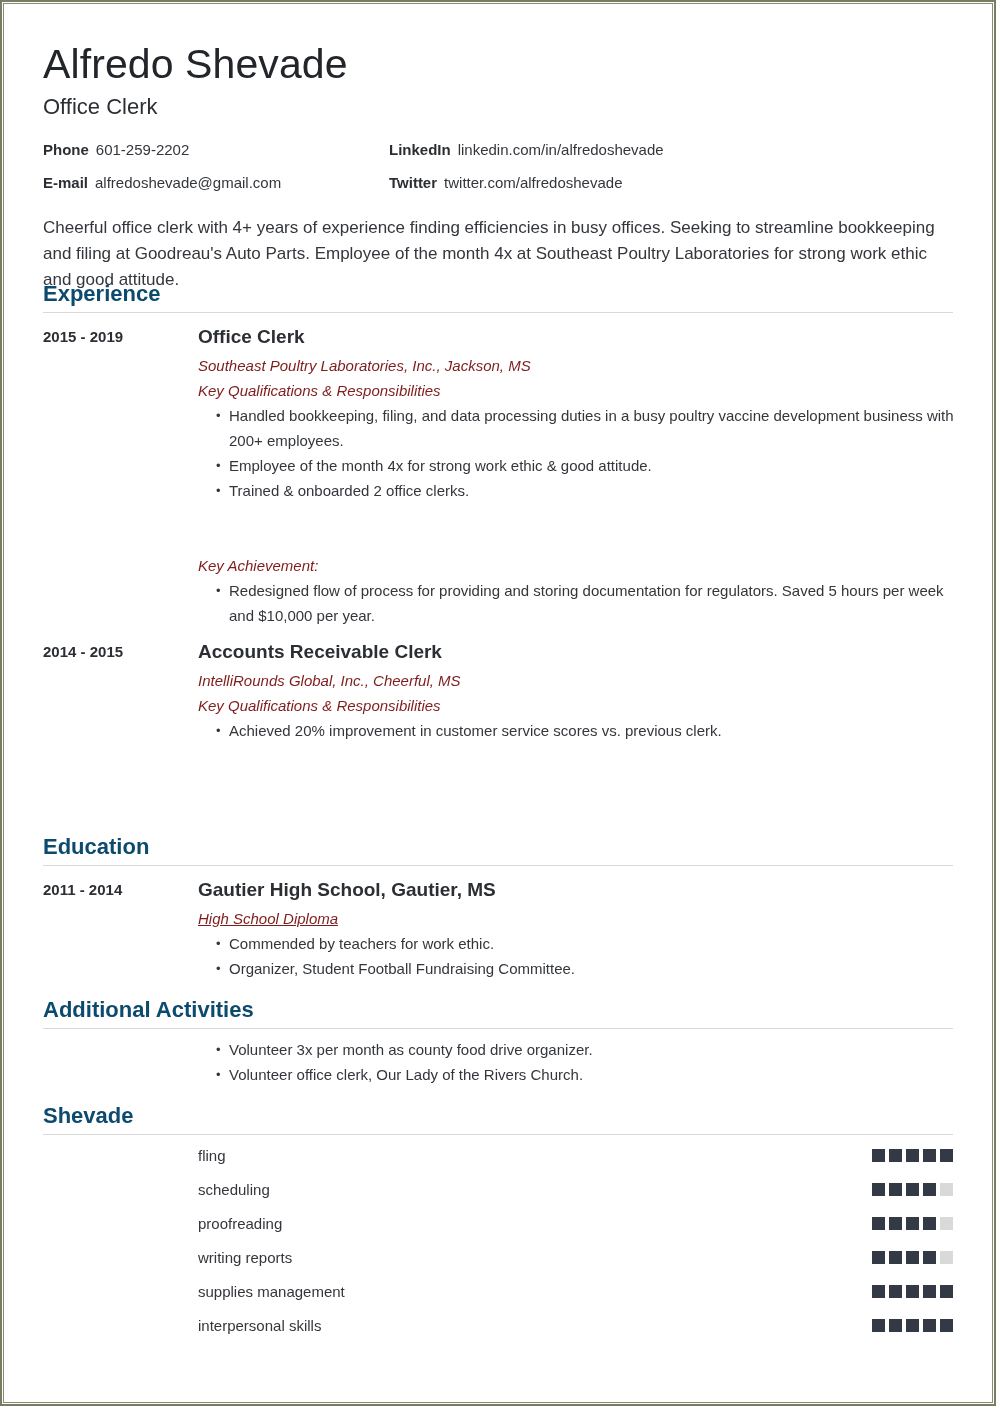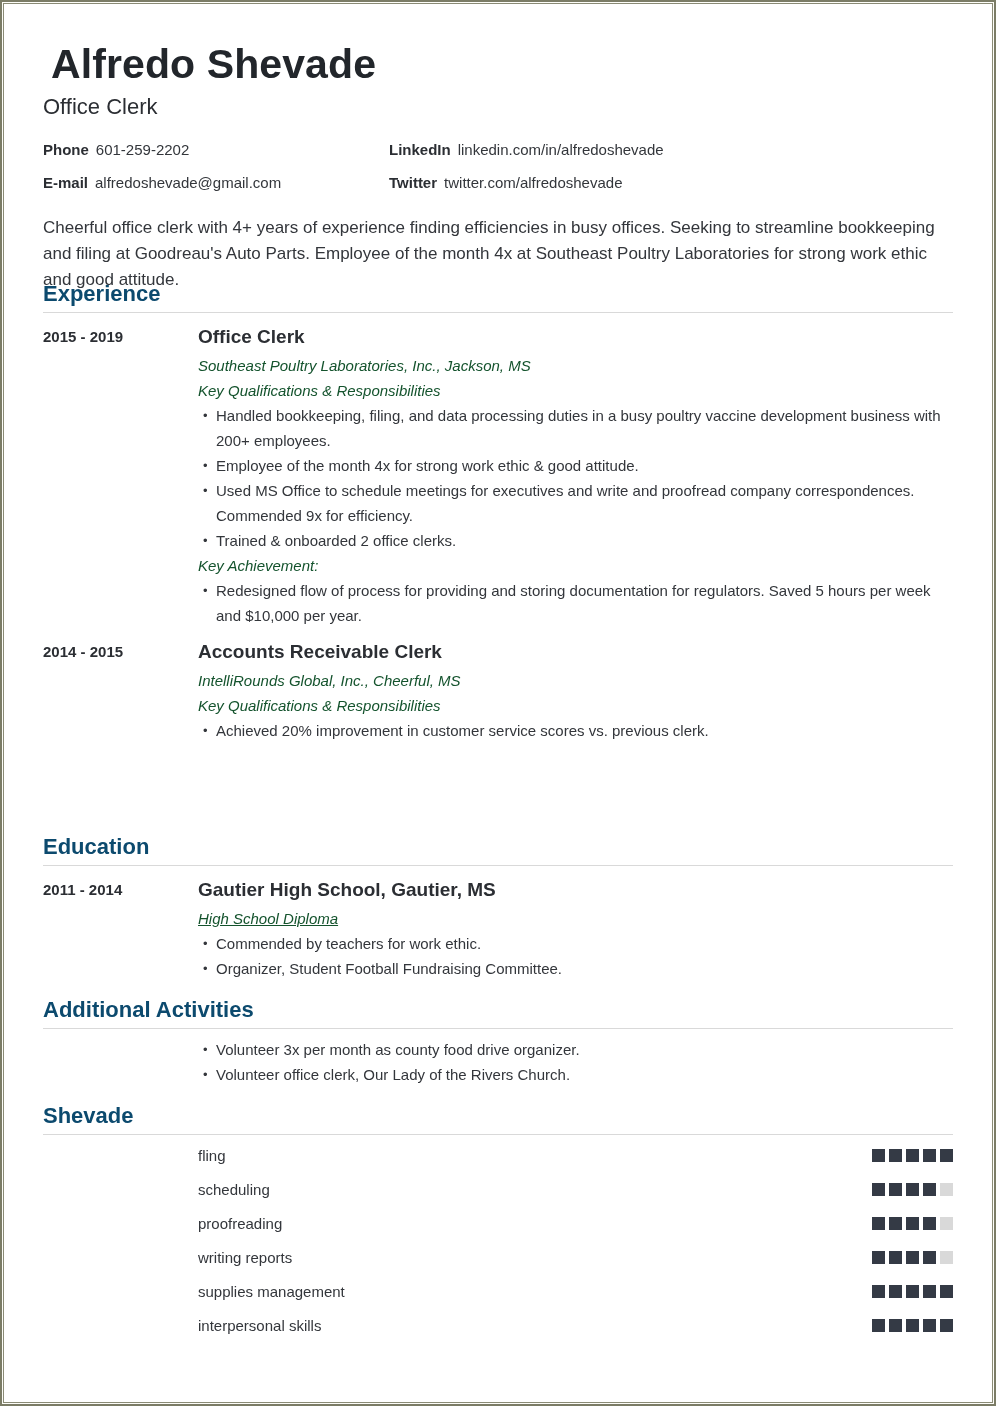--- a/index.html
+++ b/index.html
@@ -2,36 +2,36 @@
 <html><head>
   <meta charset="utf-8">
   <style>
     * { box-sizing: border-box; margin: 0; padding: 0; }
     html, body { width: 996px; height: 1406px; background: #fdfdf8; }
     body { font-family: "Liberation Sans", sans-serif; color: #2b2e33; position: relative; overflow: hidden; }
     .frame-outer { position: absolute; left: 0; top: 0; width: 996px; height: 1406px; border: 2px solid #7b7c66; }
     .frame-inner { position: absolute; left: 3px; top: 3px; width: 990px; height: 1400px; border: 1px solid #8a8b76; background: #ffffff; }
     .page { position: absolute; left: 43px; top: 0; width: 910px; }
 
-    .name { position: absolute; top: 40px; left: 8px; font-size: 41px; font-weight: bold; color: #22262b; letter-spacing: 0.1px; line-height: 48px; white-space: nowrap; }
+    .name { position: absolute; top: 40px; left: 0; font-size: 41px; font-weight: normal; color: #22262b; letter-spacing: 0.1px; line-height: 48px; white-space: nowrap; }
     .title { position: absolute; top: 93px; left: 0; font-size: 22px; color: #2b2e33; line-height: 28px; white-space: nowrap; }
 
     .contact { position: absolute; font-size: 15px; line-height: 20px; white-space: nowrap; }
     .contact .lbl { font-weight: bold; color: #2b2e33; margin-right: 7px; }
     .contact .val { color: #33363b; }
 
     .summary { position: absolute; top: 215px; left: 0; width: 905px; font-size: 17px; line-height: 26px; color: #33363b; }
 
     .section-head { position: absolute; left: 0; width: 910px; font-size: 22px; font-weight: bold; color: #0c4a6e; line-height: 28px; border-bottom: 1px solid #d9d9d9; padding-bottom: 4px; }
 
     .entry-date { position: absolute; left: 0; font-size: 15px; font-weight: bold; color: #2b2e33; line-height: 20px; white-space: nowrap; }
     .entry-title { position: absolute; left: 155px; font-size: 19px; font-weight: bold; color: #2b2e33; line-height: 24px; white-space: nowrap; }
-    .italic-line { position: absolute; left: 155px; font-size: 15px; font-style: italic; color: #14532d; line-height: 20px; white-space: nowrap; }
+    .italic-line { position: absolute; left: 155px; font-size: 15px; font-style: italic; color: #7f1d1d; line-height: 20px; white-space: nowrap; }
 
-    .bullets { position: absolute; left: 160px; width: 745px; list-style: none; font-size: 15px; line-height: 25px; color: #33363b; }
+    .bullets { position: absolute; left: 173px; width: 745px; list-style: none; font-size: 15px; line-height: 25px; color: #33363b; }
     .bullets li { position: relative; padding-left: 13px; }
     .bullets li::before { content: "\2022"; position: absolute; left: 0; top: 0; font-size: 13px; }
 
     .skill-row { position: absolute; left: 155px; width: 755px; height: 20px; }
     .skill-name { position: absolute; left: 0; top: 0; font-size: 15px; line-height: 20px; color: #33363b; white-space: nowrap; }
     .skill-dots { position: absolute; right: 0; top: 3px; display: flex; gap: 4px; }
     .dot { width: 13px; height: 13px; background: #343a45; }
     .dot.off { background: #d9d9d9; }
   </style>
 </head>
@@ -63,21 +63,20 @@
   <div class="section-head" style="top:280px;">Experience</div>
 
   <div>
     <div class="entry-date" style="top:327px;">2015 - 2019</div>
     <div class="entry-title" style="top:325px;">Office Clerk</div>
     <div class="italic-line" style="top:356px;">Southeast Poultry Laboratories, Inc., Jackson, MS</div>
     <div class="italic-line" style="top:381px;">Key Qualifications &amp; Responsibilities</div>
     <ul class="bullets" style="top:403px;">
       <li>Handled bookkeeping, filing, and data processing duties in a busy poultry vaccine development business with 200+ employees.</li>
       <li>Employee of the month 4x for strong work ethic &amp; good attitude.</li>
-      <li>Used MS Office to schedule meetings for executives and write and proofread company correspondences. Commended 9x for efficiency.</li>
       <li>Trained &amp; onboarded 2 office clerks.</li>
     </ul>
     <div class="italic-line" style="top:556px;">Key Achievement:</div>
     <ul class="bullets" style="top:578px;">
       <li>Redesigned flow of process for providing and storing documentation for regulators. Saved 5 hours per week and $10,000 per year.</li>
     </ul>
   </div>
 
   <div>
     <div class="entry-date" style="top:642px;">2014 - 2015</div>

